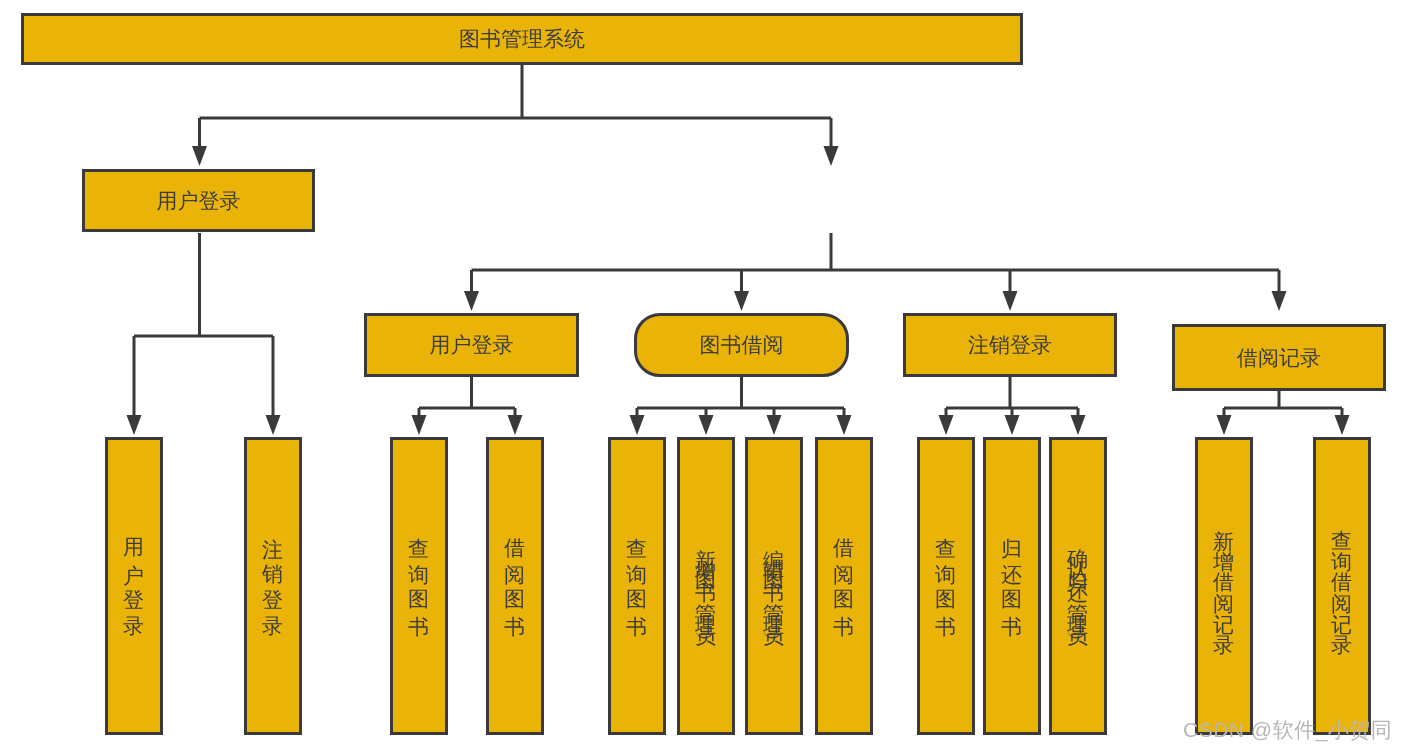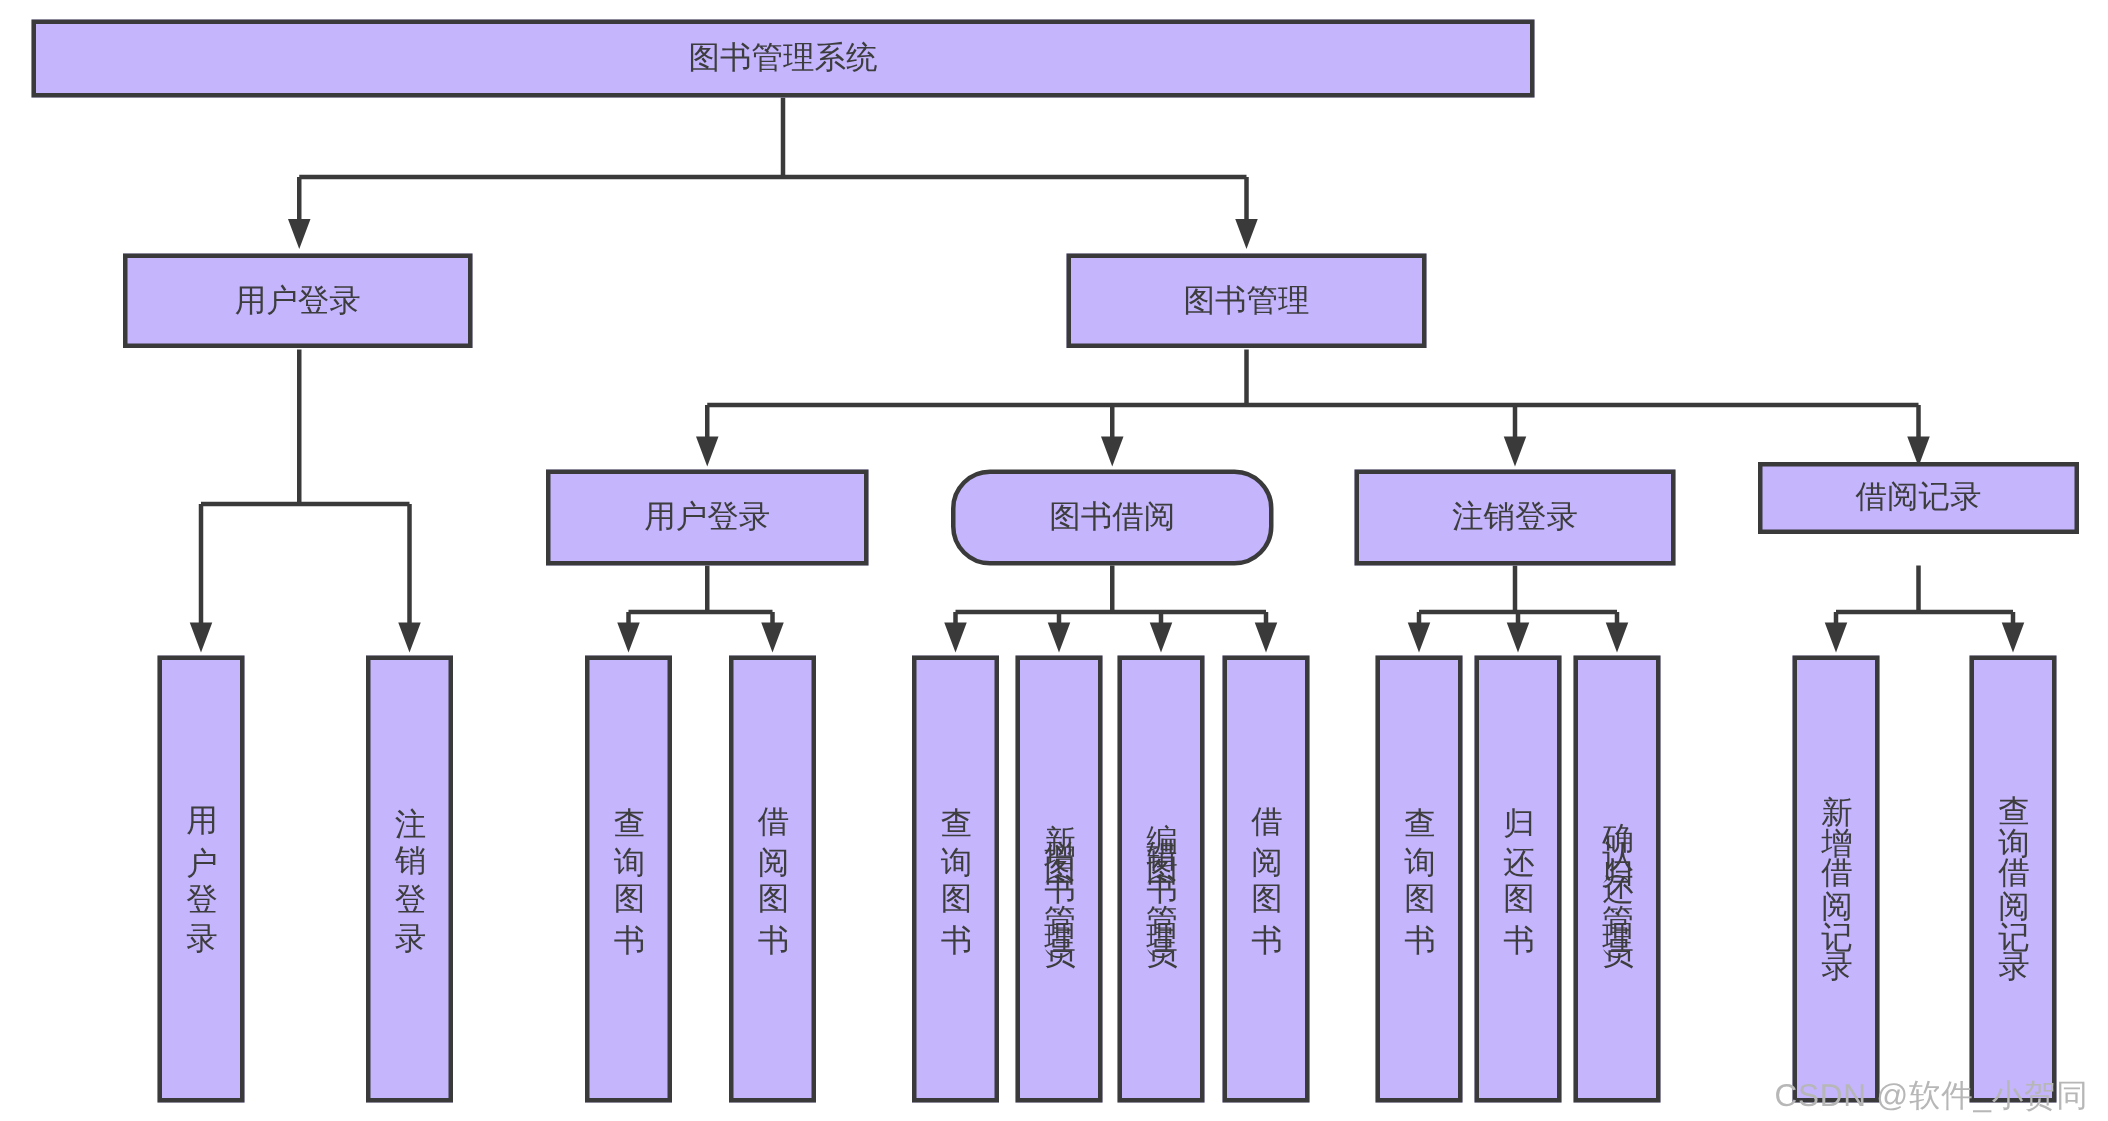--- a/index.html
+++ b/index.html
@@ -4,21 +4,21 @@
 <style>
   html,body{margin:0;padding:0;background:#ffffff;}
   body{
     width:1405px;height:747px;position:relative;overflow:hidden;
     font-family:"Liberation Sans","DejaVu Sans",sans-serif;
   }
   .stage{position:absolute;left:0;top:0;width:1405px;height:747px;}
   .wires{position:absolute;left:0;top:0;width:1405px;height:747px;z-index:1;}
   .node{
     position:absolute;z-index:2;
-    border:3px solid #3a3a3a;background:#c4b5fd;
+    border:3px solid #3a3a3a;background:#eab308;
     display:flex;align-items:center;justify-content:center;
     color:#3d3d3d;font-size:21px;line-height:1.2;
     box-sizing:border-box;white-space:nowrap;
   }
   .v{
     writing-mode:vertical-rl;text-orientation:mixed;
   }
   .vshort{letter-spacing:26px;text-indent:0;padding-bottom:0;}
   .vshort .txt{position:relative;top:-13px;}
   .vmed{letter-spacing:21px;}
@@ -101,26 +101,25 @@
       <polygon points="1004.5,415 1019.5,415 1012,435"></polygon>
       <polygon points="1070.5,415 1085.5,415 1078,435"></polygon>
       <polygon points="1216.5,415 1231.5,415 1224,435"></polygon>
       <polygon points="1334.5,415 1349.5,415 1342,435"></polygon>
     </g>
   </svg>
 
   <div class="node" style="left:21px;top:13px;width:1002px;height:52px;">图书管理系统</div>
 
   <div class="node" style="left:82px;top:169px;width:233px;height:63px;">用户登录</div>
-  <div class="node" style="left:711px;top:169px;width:240px;height:63px;">图书管理</div>
 
   <div class="node" style="left:364px;top:313px;width:215px;height:64px;">用户登录</div>
   <div class="node" style="left:634px;top:313px;width:215px;height:64px;border-radius:26px;">图书借阅</div>
   <div class="node" style="left:903px;top:313px;width:214px;height:64px;">注销登录</div>
-  <div class="node" style="left:1172px;top:308px;width:214px;height:48px;">借阅记录</div>
+  <div class="node" style="left:1172px;top:324px;width:214px;height:67px;">借阅记录</div>
 
   <div class="node v vshort" style="left:105px;top:437px;width:58px;height:298px;">
     <span class="txt">用户登录</span>
   </div>
   <div class="node v vshort" style="left:244px;top:437px;width:58px;height:298px;">
     <span class="txt">注销登录</span>
   </div>
 
   <div class="node v vshort" style="left:390px;top:437px;width:58px;height:298px;">
     <span class="txt">查询图书</span>

